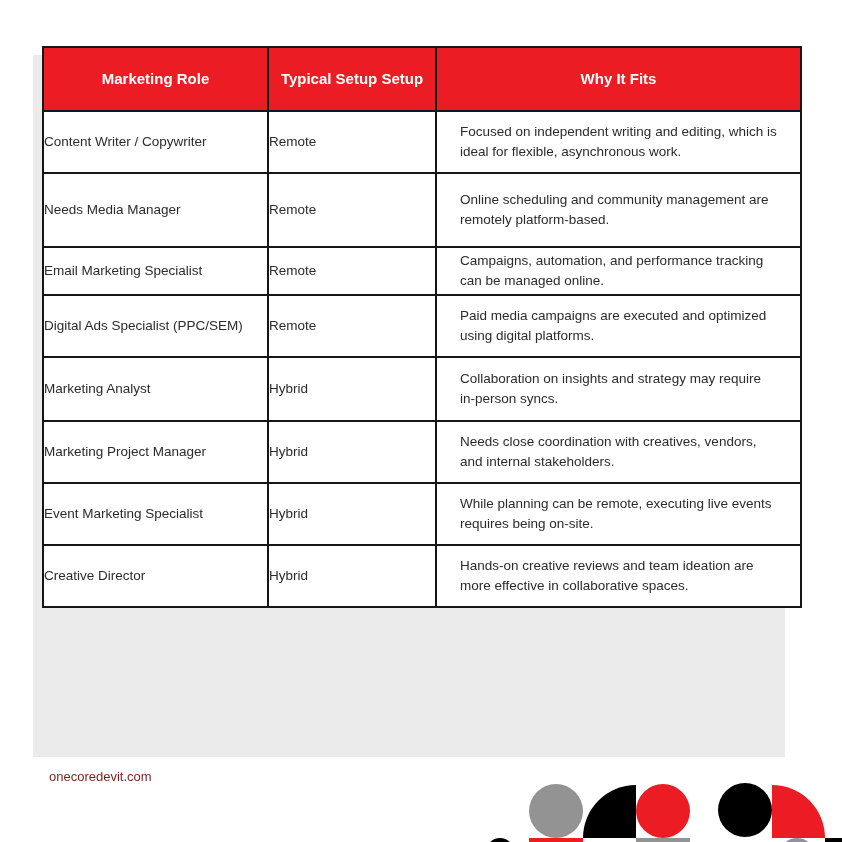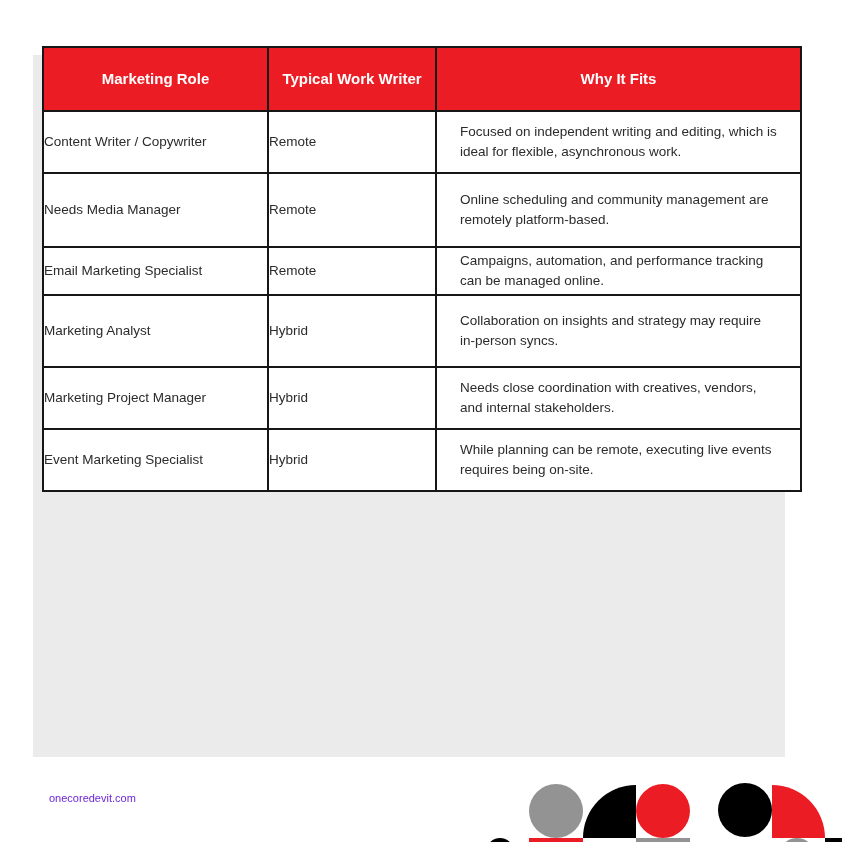--- a/index.html
+++ b/index.html
@@ -4,71 +4,81 @@
 <style>
   html, body { margin:0; padding:0; background:#ffffff; }
   body { width:842px; height:842px; position:relative; overflow:hidden; font-family:"Liberation Sans", sans-serif; }
   .shadow { position:absolute; left:33px; top:55px; width:752px; height:702px; background:#ebebeb; }
   table.main { position:absolute; left:42px; top:46px; width:758px; border-collapse:collapse; table-layout:fixed; background:#fff; }
   table.main th, table.main td { border:2px solid #161616; }
   table.main th { background:#ec1c24; color:#ffffff; font-weight:bold; font-size:15px; line-height:20px; text-align:center; height:62px; padding:0 10px; }
   table.main td { font-size:13.5px; color:#2b2b2b; line-height:20px; padding:0 0; vertical-align:middle; }
   table.main td.why { padding:0 23px; }
   col.c1 { width:225px; } col.c2 { width:168px; } col.c3 { width:365px; }
-  .footer { position:absolute; left:49px; top:769px; font-size:11px; color:#6d28d9;margin-top:23px; }
+  .footer { position:absolute; left:49px; top:769px; font-size:13px; color:#7f1d1d; }
   .deco { position:absolute; }
 </style>
 </head>
 <body>
 
 <div class="shadow"></div>
 
 <table class="main">
   <colgroup>
       <col class="c1">
       <col class="c2">
       <col class="c3">
     </colgroup>
   <thead>
     <tr>
       <th>Marketing Role</th>
-      <th>Typical Work Writer</th>
+      <th>Typical Setup Setup</th>
       <th>Why It Fits</th>
     </tr>
   </thead>
   <tbody>
     <tr style="height:62px">
       <td>Content Writer / Copywriter</td>
       <td>Remote</td>
       <td class="why">Focused on independent writing and editing, which is ideal for flexible, asynchronous work.</td>
     </tr>
     <tr style="height:74px">
       <td>Needs Media Manager</td>
       <td>Remote</td>
       <td class="why">Online scheduling and community management are remotely platform-based.</td>
     </tr>
     <tr style="height:48px">
       <td>Email Marketing Specialist</td>
       <td>Remote</td>
       <td class="why">Campaigns, automation, and performance tracking can be managed online.</td>
     </tr>
-    <tr style="height:72px">
+    <tr style="height:62px">
+      <td>Digital Ads Specialist (PPC/SEM)</td>
+      <td>Remote</td>
+      <td class="why">Paid media campaigns are executed and optimized using digital platforms.</td>
+    </tr>
+    <tr style="height:64px">
       <td>Marketing Analyst</td>
       <td>Hybrid</td>
       <td class="why">Collaboration on insights and strategy may require in-person syncs.</td>
     </tr>
     <tr style="height:62px">
       <td>Marketing Project Manager</td>
       <td>Hybrid</td>
       <td class="why">Needs close coordination with creatives, vendors, and internal stakeholders.</td>
     </tr>
     <tr style="height:62px">
       <td>Event Marketing Specialist</td>
       <td>Hybrid</td>
       <td class="why">While planning can be remote, executing live events requires being on-site.</td>
+    </tr>
+    <tr style="height:62px">
+      <td>Creative Director</td>
+      <td>Hybrid</td>
+      <td class="why">Hands-on creative reviews and team ideation are more effective in collaborative spaces.</td>
     </tr>
   </tbody>
 </table>
 
 <div class="footer">onecoredevit.com</div>
 
 <svg class="deco" style="left:0;top:0" width="842" height="842" viewBox="0 0 842 842">
   <circle cx="556" cy="811" r="27" fill="#939393"></circle>
   <path d="M636 838 L583 838 A53 53 0 0 1 636 785 Z" fill="#000"></path>
   <circle cx="663" cy="811" r="27" fill="#ec1c24"></circle>

